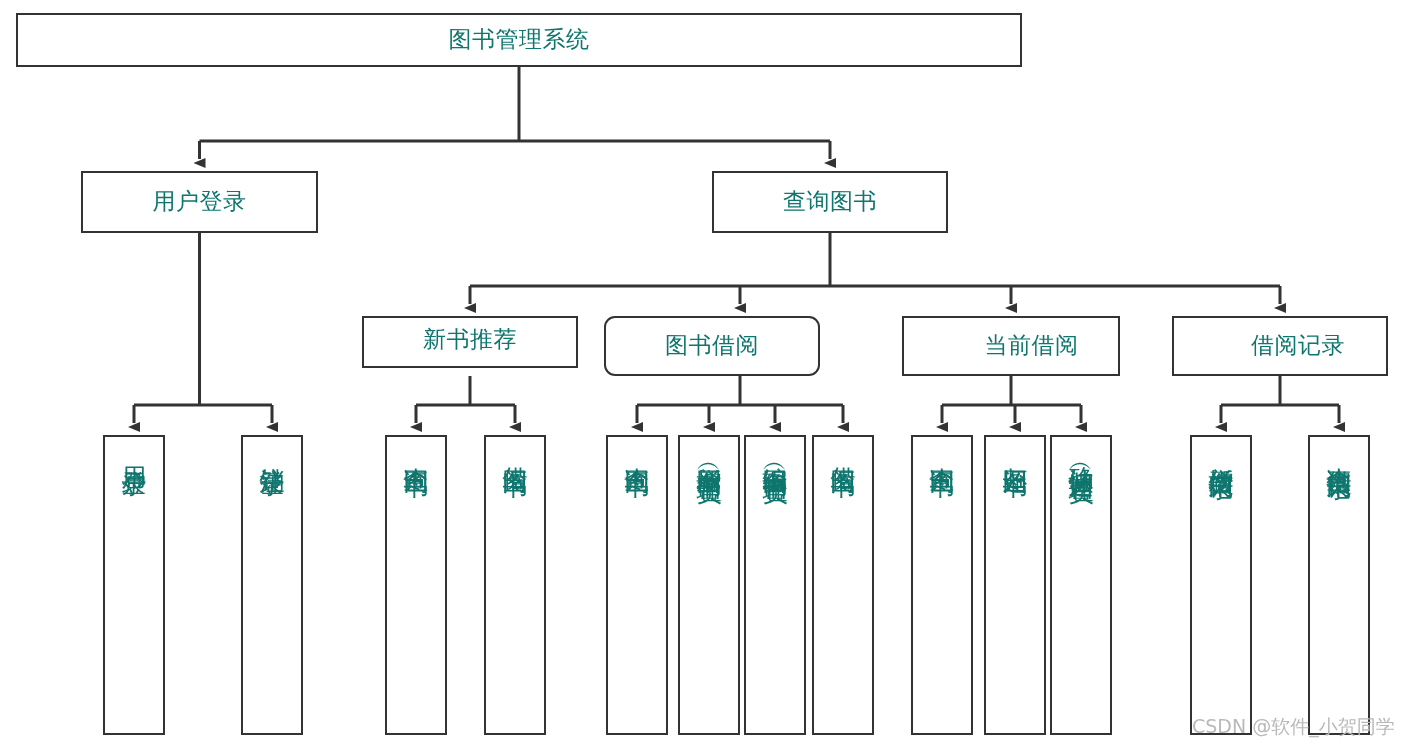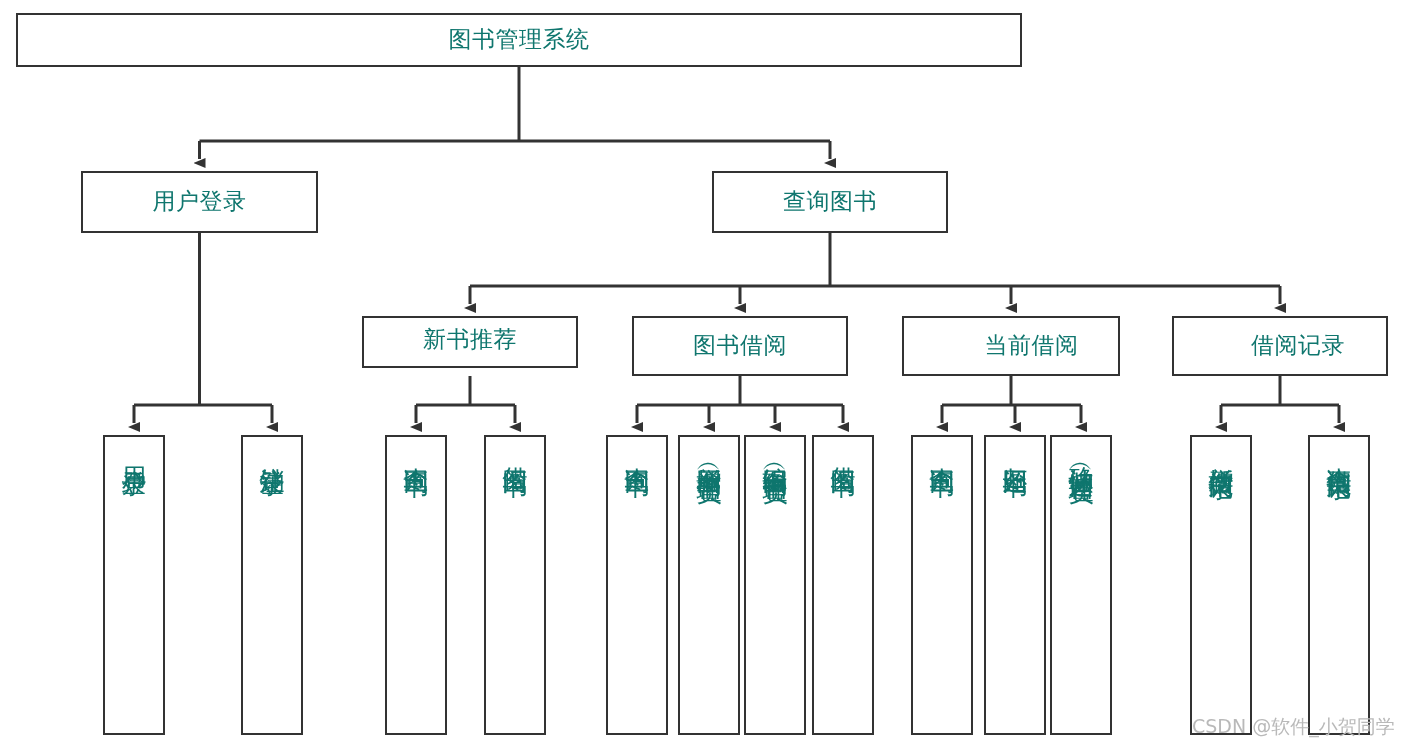--- a/index.html
+++ b/index.html
@@ -120,21 +120,21 @@
       </div>
       <div class="node horizontal" style="left: 81px; top: 171px; width: 237px; height: 62px;">
         <div class="node-label">用户登录</div>
       </div>
       <div class="node horizontal" style="left: 712px; top: 171px; width: 236px; height: 62px;">
         <div class="node-label">查询图书</div>
       </div>
       <div class="node horizontal" style="left: 362px; top: 316px; width: 216px; height: 52px; font-family: Liberation Mono, monospace;">
         <div class="node-label">新书推荐</div>
       </div>
-      <div class="node horizontal" style="left: 632px; top: 316px; width: 216px; height: 60px;">
+      <div class="node horizontal" style="left: 604px; top: 316px; width: 216px; height: 60px; border-radius: 11px;">
         <div class="node-label">图书借阅</div>
       </div>
       <div class="node horizontal" style="left: 902px; top: 316px; width: 218px; height: 60px; padding-left: 41px;">
         <div class="node-label">当前借阅</div>
       </div>
       <div class="node horizontal" style="left: 1172px; top: 316px; width: 216px; height: 60px; padding-left: 36px;">
         <div class="node-label">借阅记录</div>
       </div>
       <div class="node vertical" style="left: 103px; top: 435px; width: 62px; height: 300px;">
         <div class="node-label">用户登录</div>

